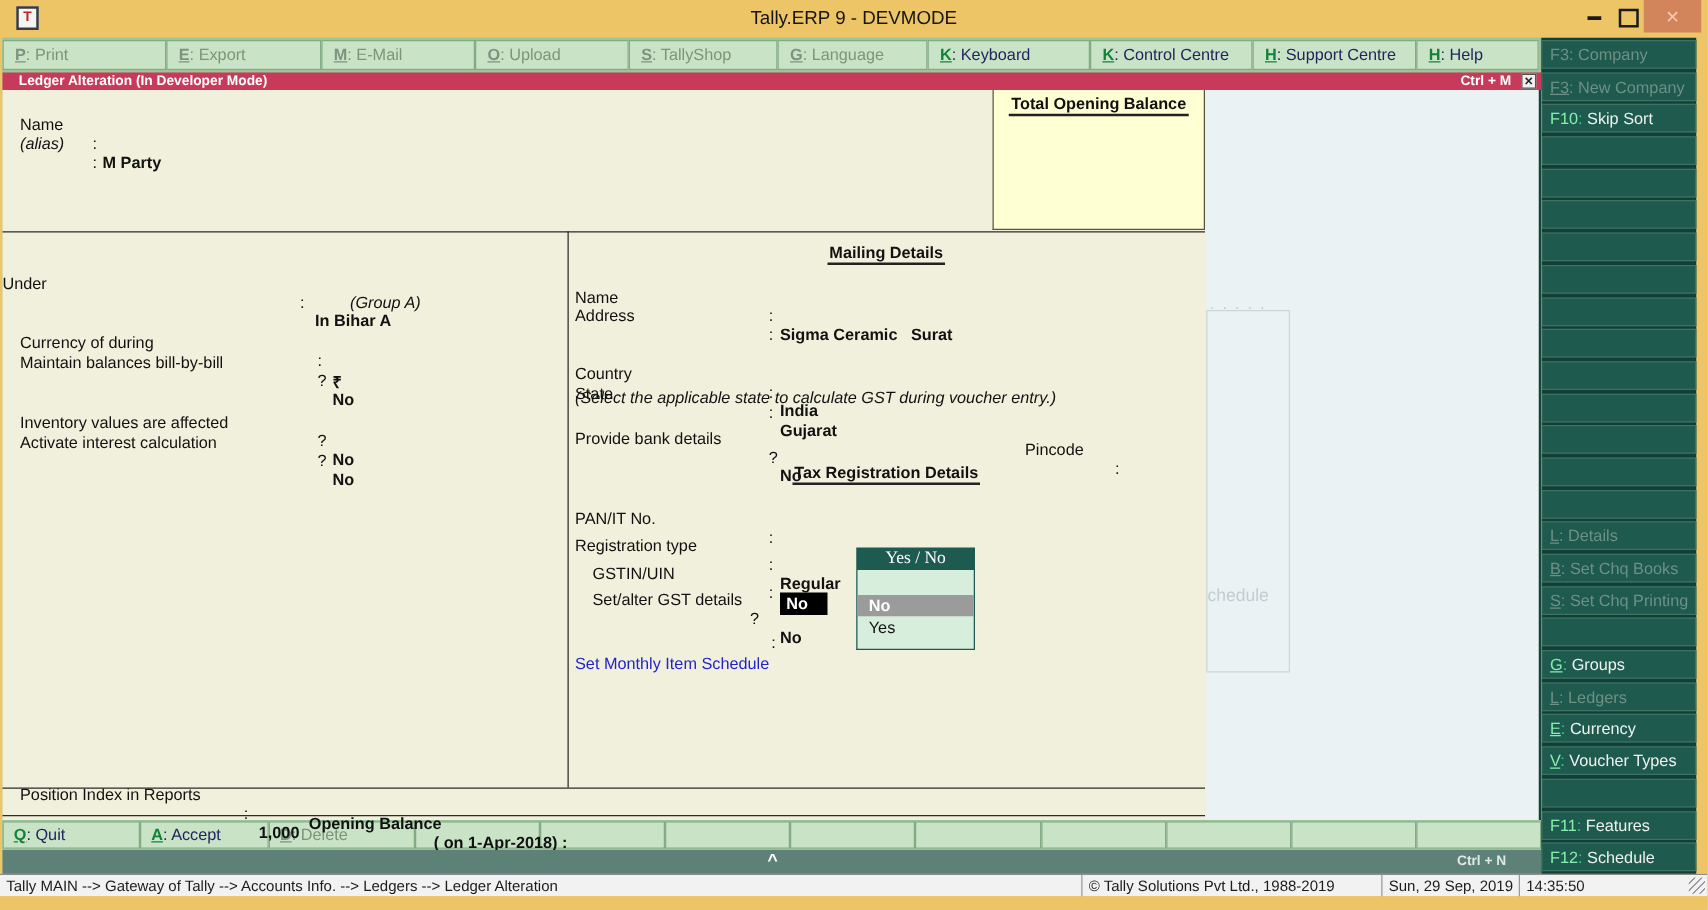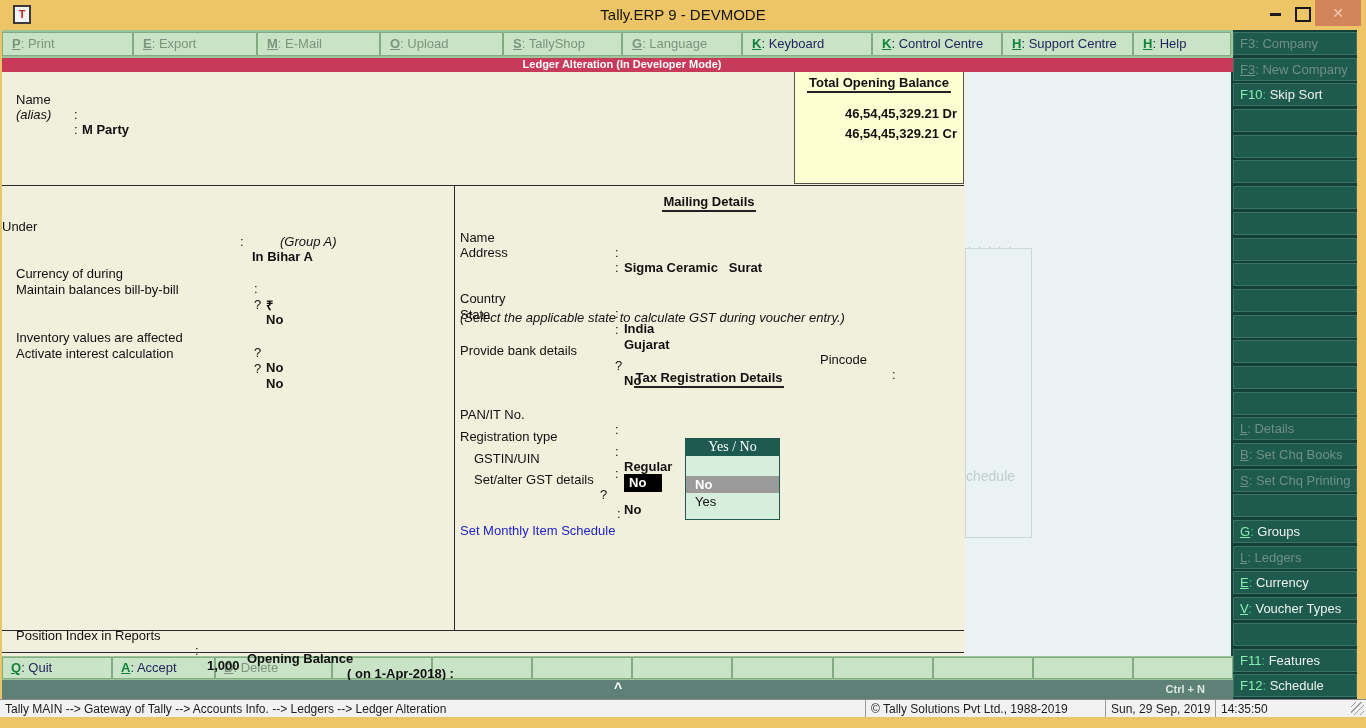--- a/index.html
+++ b/index.html
@@ -34,21 +34,21 @@
   .menu-item .sep,.menu-item .lbl { color:#23245e; }
   .menu-item.disabled .key,.menu-item.disabled .sep,.menu-item.disabled .lbl { color:#7e937e; }
   div.menu-item:nth-of-type(1){width:131px} div.menu-item:nth-of-type(2){width:124px}
   div.menu-item:nth-of-type(3){width:123px} div.menu-item:nth-of-type(4){width:123px}
   div.menu-item:nth-of-type(5){width:119px} div.menu-item:nth-of-type(6){width:120px}
   div.menu-item:nth-of-type(7){width:130px} div.menu-item:nth-of-type(8){width:130px}
   div.menu-item:nth-of-type(9){width:131px} div.menu-item:nth-of-type(10){width:98px}
 
   
   .redbar { height:14px; background:#c73a59; color:#fff; font-size:11px; font-weight:bold;
-            display:flex; align-items:center; padding:0 4px 0 13px;flex-direction:column; }
+            display:flex; align-items:center; padding:0 4px 0 13px; }
   .redbar .spacer { flex:1; }
   .xbox { width:12px; height:12px; background:#efefef; border:1px solid #555; color:#222;
           font-size:9px; line-height:10px; text-align:center; margin-left:8px; }
 
   
   .content { position:relative; height:584px; background:#f1f0dc; font-size:13px; color:#111; }
   .blue-area { position:absolute; left:963px; top:0; width:268px; height:584px;
                background:#ebf2f3; border-right:2px solid #154239; }
   .ghost-box { position:absolute; left:0; top:176px; width:67px; height:290px; border:1px solid #ccd7d9; }
   .ghost-dots { position:absolute; left:3px; top:166px; color:#b7c4c6; font-size:11px; letter-spacing:2px; }
@@ -177,24 +177,20 @@
           <span class="val" style="left:66px">M Party</span>
         </div>
         <div class="frow" style="top:20px;left:14px;width:760px">
           <span class="lbl italic">(alias)</span>
           <span class="sep" style="left:58px">:</span>
           <span class="val" style="left:66px"></span>
         </div>
 
         <div class="balance-box">
           <div class="bb-title"><span>Total Opening Balance</span></div>
-          <div class="bb-amounts">
-            <div>46,54,45,329.21 Dr</div>
-            <div>46,54,45,329.21 Cr</div>
-          </div>
         </div>
 
         <div class="hline" style="top:113px"></div>
         <div class="vline"></div>
 
         <div class="frow" style="top:132px;left:0;width:430px">
           <span class="lbl">Under</span>
           <span class="sep" style="left:238px">:</span>
           <span class="val" style="left:250px">In Bihar A</span>
         </div>

